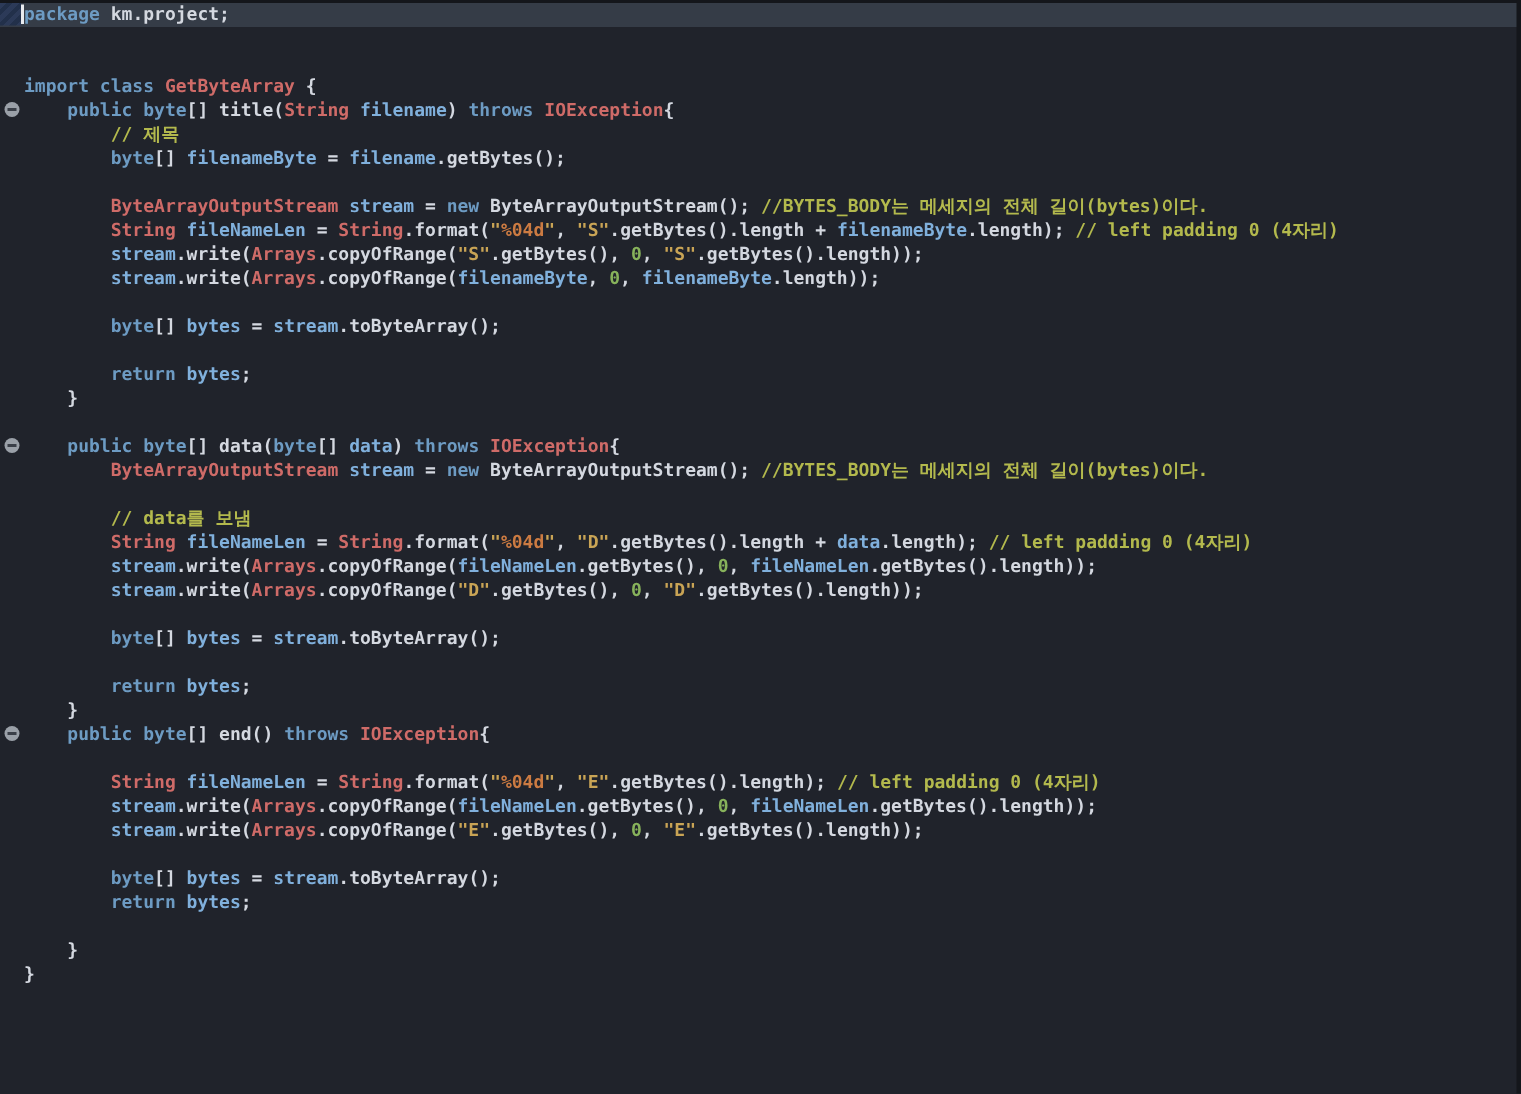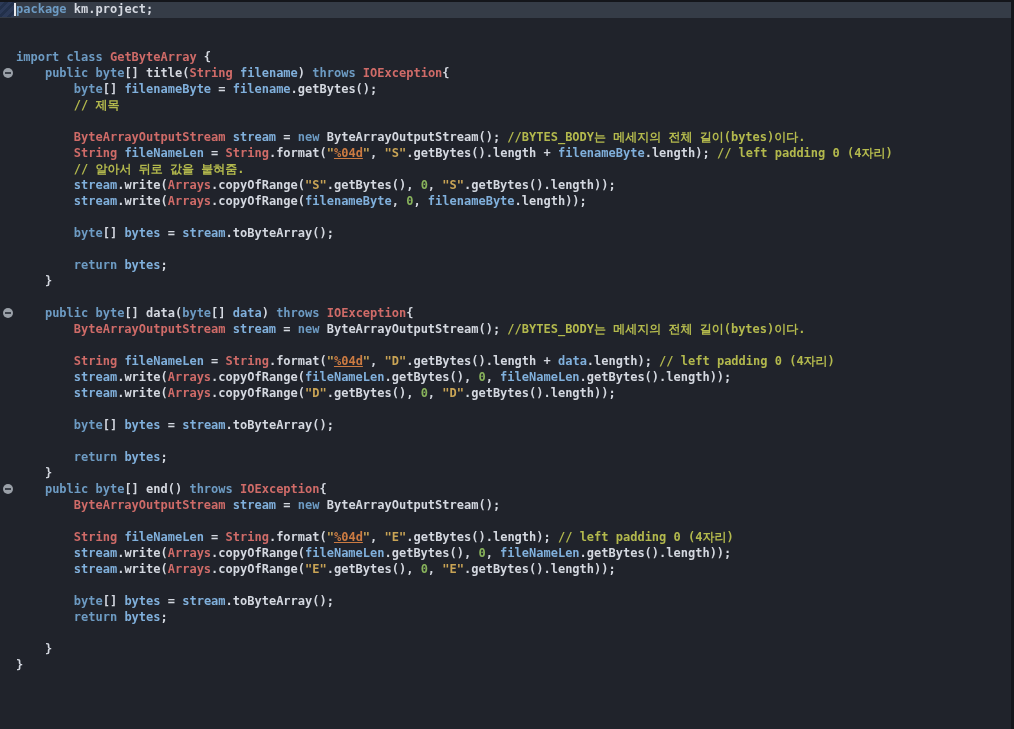--- a/index.html
+++ b/index.html
@@ -30,63 +30,62 @@
     content:"";position:absolute;left:1px;top:1px;width:4px;height:4px;border-radius:50%;background:#c2c6cc;
   }
   .boxglyph{
     display:inline-block;width:7px;height:10px;margin-left:1px;
     border:1px solid #6a7180;vertical-align:-1px;
   }
   .tk-kw{color:var(--keyword,#6d9bc3);}
   .tk-ty{color:var(--type,#cf6b68);}
   .tk-va{color:var(--variable,#80b0dc);}
   .tk-st{color:var(--string,#c9a455);}
-  .tk-fs{color:var(--format,#cc7b42);text-decoration:underline;}
+  .tk-fs{color:var(--format,#cc7b42);}
   .tk-nu{color:var(--number,#87b25b);}
   .tk-co{color:var(--comment,#b3b94d);}
   .tk-pl{color:var(--plain,#d4d8e0);}
 </style>
 </head>
 <body>
 
 <div class="editor">
   <div class="top-strip"></div>
   <div class="right-strip"></div>
 <div class="line current"><span class="gutter-mark"></span><span class="caret"></span><span class="tk-kw">package</span><span class="tk-pl"> km.project;</span></div>
     <div class="line"></div>
     <div class="line"></div>
     <div class="line"><span class="tk-kw">import class</span><span class="tk-pl"> </span><span class="tk-ty">GetByteArray</span><span class="tk-pl"> {</span></div>
     <div class="line"><span class="fold fold-minus-icon"></span><span class="tk-pl">    </span><span class="tk-kw">public byte</span><span class="tk-pl">[] title(</span><span class="tk-ty">String</span><span class="tk-pl"> </span><span class="tk-va">filename</span><span class="tk-pl">) </span><span class="tk-kw">throws</span><span class="tk-pl"> </span><span class="tk-ty">IOException</span><span class="tk-pl">{</span></div>
+    <div class="line"><span class="tk-pl">        </span><span class="tk-co">// 제목</span></div>
     <div class="line"><span class="tk-pl">        </span><span class="tk-kw">byte</span><span class="tk-pl">[] </span><span class="tk-va">filenameByte</span><span class="tk-pl"> = </span><span class="tk-va">filename</span><span class="tk-pl">.getBytes();</span></div>
-    <div class="line"><span class="tk-pl">        </span><span class="tk-co">// 제목</span></div>
     <div class="line"></div>
     <div class="line"><span class="tk-pl">        </span><span class="tk-ty">ByteArrayOutputStream</span><span class="tk-pl"> </span><span class="tk-va">stream</span><span class="tk-pl"> = </span><span class="tk-kw">new</span><span class="tk-pl"> ByteArrayOutputStream(); </span><span class="tk-co">//BYTES_BODY는 메세지의 전체 길이(bytes)이다.</span></div>
     <div class="line"><span class="tk-pl">        </span><span class="tk-ty">String</span><span class="tk-pl"> </span><span class="tk-va">fileNameLen</span><span class="tk-pl"> = </span><span class="tk-ty">String</span><span class="tk-pl">.format(</span><span class="tk-st">"</span><span class="tk-fs">%04d</span><span class="tk-st">"</span><span class="tk-pl">, </span><span class="tk-st">"S"</span><span class="tk-pl">.getBytes().length + </span><span class="tk-va">filenameByte</span><span class="tk-pl">.length); </span><span class="tk-co">// left padding 0 (4자리)</span></div>
-    <div class="line"><span class="tk-pl">        </span><span class="tk-co">// 알아서 뒤로 값을 붙혀줌.</span></div>
     <div class="line"><span class="tk-pl">        </span><span class="tk-va">stream</span><span class="tk-pl">.write(</span><span class="tk-ty">Arrays</span><span class="tk-pl">.copyOfRange(</span><span class="tk-st">"S"</span><span class="tk-pl">.getBytes(), </span><span class="tk-nu">0</span><span class="tk-pl">, </span><span class="tk-st">"S"</span><span class="tk-pl">.getBytes().length));</span></div>
     <div class="line"><span class="tk-pl">        </span><span class="tk-va">stream</span><span class="tk-pl">.write(</span><span class="tk-ty">Arrays</span><span class="tk-pl">.copyOfRange(</span><span class="tk-va">filenameByte</span><span class="tk-pl">, </span><span class="tk-nu">0</span><span class="tk-pl">, </span><span class="tk-va">filenameByte</span><span class="tk-pl">.length));</span></div>
     <div class="line"></div>
     <div class="line"><span class="tk-pl">        </span><span class="tk-kw">byte</span><span class="tk-pl">[] </span><span class="tk-va">bytes</span><span class="tk-pl"> = </span><span class="tk-va">stream</span><span class="tk-pl">.toByteArray();</span></div>
     <div class="line"></div>
     <div class="line"><span class="tk-pl">        </span><span class="tk-kw">return</span><span class="tk-pl"> </span><span class="tk-va">bytes</span><span class="tk-pl">;</span></div>
     <div class="line"><span class="tk-pl">    }</span></div>
     <div class="line"></div>
     <div class="line"><span class="fold fold-minus-icon"></span><span class="tk-pl">    </span><span class="tk-kw">public byte</span><span class="tk-pl">[] data(</span><span class="tk-kw">byte</span><span class="tk-pl">[] </span><span class="tk-va">data</span><span class="tk-pl">) </span><span class="tk-kw">throws</span><span class="tk-pl"> </span><span class="tk-ty">IOException</span><span class="tk-pl">{</span></div>
     <div class="line"><span class="tk-pl">        </span><span class="tk-ty">ByteArrayOutputStream</span><span class="tk-pl"> </span><span class="tk-va">stream</span><span class="tk-pl"> = </span><span class="tk-kw">new</span><span class="tk-pl"> ByteArrayOutputStream(); </span><span class="tk-co">//BYTES_BODY는 메세지의 전체 길이(bytes)이다.</span></div>
     <div class="line"></div>
+    <div class="line"><span class="tk-pl">        </span><span class="tk-co">// data를 보냄</span></div>
     <div class="line"><span class="tk-pl">        </span><span class="tk-ty">String</span><span class="tk-pl"> </span><span class="tk-va">fileNameLen</span><span class="tk-pl"> = </span><span class="tk-ty">String</span><span class="tk-pl">.format(</span><span class="tk-st">"</span><span class="tk-fs">%04d</span><span class="tk-st">"</span><span class="tk-pl">, </span><span class="tk-st">"D"</span><span class="tk-pl">.getBytes().length + </span><span class="tk-va">data</span><span class="tk-pl">.length); </span><span class="tk-co">// left padding 0 (4자리)</span></div>
     <div class="line"><span class="tk-pl">        </span><span class="tk-va">stream</span><span class="tk-pl">.write(</span><span class="tk-ty">Arrays</span><span class="tk-pl">.copyOfRange(</span><span class="tk-va">fileNameLen</span><span class="tk-pl">.getBytes(), </span><span class="tk-nu">0</span><span class="tk-pl">, </span><span class="tk-va">fileNameLen</span><span class="tk-pl">.getBytes().length));</span></div>
     <div class="line"><span class="tk-pl">        </span><span class="tk-va">stream</span><span class="tk-pl">.write(</span><span class="tk-ty">Arrays</span><span class="tk-pl">.copyOfRange(</span><span class="tk-st">"D"</span><span class="tk-pl">.getBytes(), </span><span class="tk-nu">0</span><span class="tk-pl">, </span><span class="tk-st">"D"</span><span class="tk-pl">.getBytes().length));</span></div>
     <div class="line"></div>
     <div class="line"><span class="tk-pl">        </span><span class="tk-kw">byte</span><span class="tk-pl">[] </span><span class="tk-va">bytes</span><span class="tk-pl"> = </span><span class="tk-va">stream</span><span class="tk-pl">.toByteArray();</span></div>
     <div class="line"></div>
     <div class="line"><span class="tk-pl">        </span><span class="tk-kw">return</span><span class="tk-pl"> </span><span class="tk-va">bytes</span><span class="tk-pl">;</span></div>
     <div class="line"><span class="tk-pl">    }</span></div>
     <div class="line"><span class="fold fold-minus-icon"></span><span class="tk-pl">    </span><span class="tk-kw">public byte</span><span class="tk-pl">[] end() </span><span class="tk-kw">throws</span><span class="tk-pl"> </span><span class="tk-ty">IOException</span><span class="tk-pl">{</span></div>
-    <div class="line"><span class="tk-pl">        </span><span class="tk-ty">ByteArrayOutputStream</span><span class="tk-pl"> </span><span class="tk-va">stream</span><span class="tk-pl"> = </span><span class="tk-kw">new</span><span class="tk-pl"> ByteArrayOutputStream();</span></div>
     <div class="line"></div>
     <div class="line"><span class="tk-pl">        </span><span class="tk-ty">String</span><span class="tk-pl"> </span><span class="tk-va">fileNameLen</span><span class="tk-pl"> = </span><span class="tk-ty">String</span><span class="tk-pl">.format(</span><span class="tk-st">"</span><span class="tk-fs">%04d</span><span class="tk-st">"</span><span class="tk-pl">, </span><span class="tk-st">"E"</span><span class="tk-pl">.getBytes().length); </span><span class="tk-co">// left padding 0 (4자리)</span></div>
     <div class="line"><span class="tk-pl">        </span><span class="tk-va">stream</span><span class="tk-pl">.write(</span><span class="tk-ty">Arrays</span><span class="tk-pl">.copyOfRange(</span><span class="tk-va">fileNameLen</span><span class="tk-pl">.getBytes(), </span><span class="tk-nu">0</span><span class="tk-pl">, </span><span class="tk-va">fileNameLen</span><span class="tk-pl">.getBytes().length));</span></div>
     <div class="line"><span class="tk-pl">        </span><span class="tk-va">stream</span><span class="tk-pl">.write(</span><span class="tk-ty">Arrays</span><span class="tk-pl">.copyOfRange(</span><span class="tk-st">"E"</span><span class="tk-pl">.getBytes(), </span><span class="tk-nu">0</span><span class="tk-pl">, </span><span class="tk-st">"E"</span><span class="tk-pl">.getBytes().length));</span></div>
     <div class="line"></div>
     <div class="line"><span class="tk-pl">        </span><span class="tk-kw">byte</span><span class="tk-pl">[] </span><span class="tk-va">bytes</span><span class="tk-pl"> = </span><span class="tk-va">stream</span><span class="tk-pl">.toByteArray();</span></div>
     <div class="line"><span class="tk-pl">        </span><span class="tk-kw">return</span><span class="tk-pl"> </span><span class="tk-va">bytes</span><span class="tk-pl">;</span></div>
     <div class="line"></div>
     <div class="line"><span class="tk-pl">    }</span></div>
     <div class="line"><span class="tk-pl">}</span></div>

